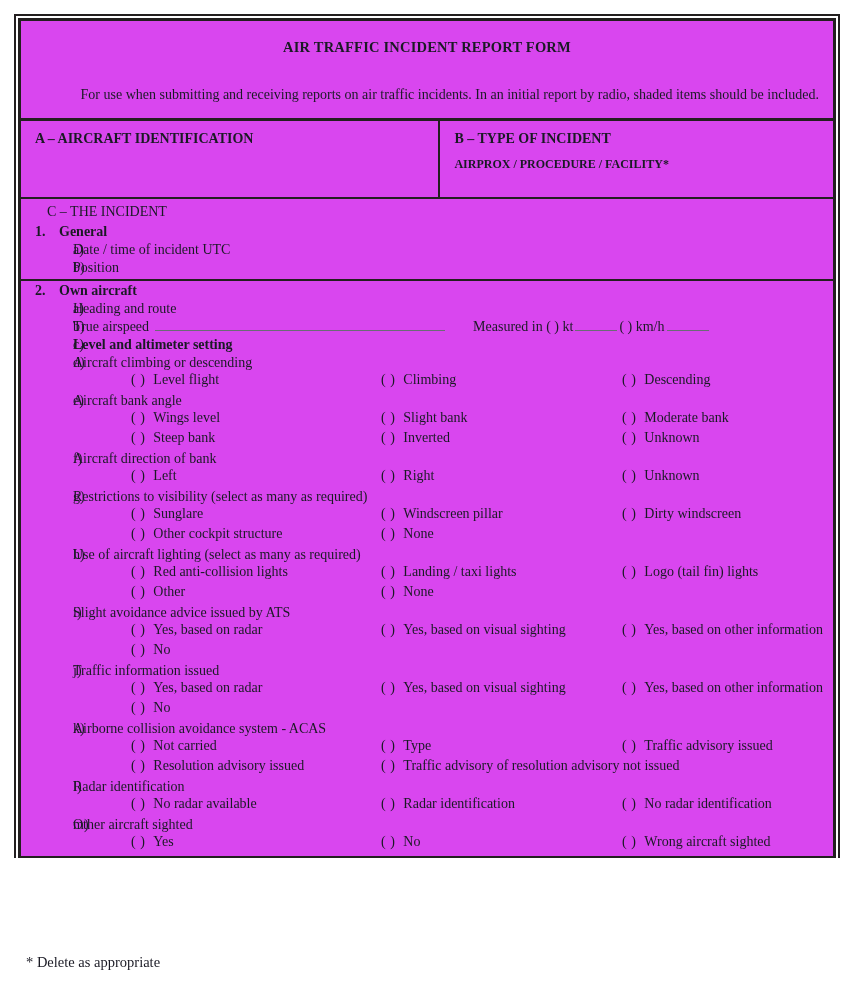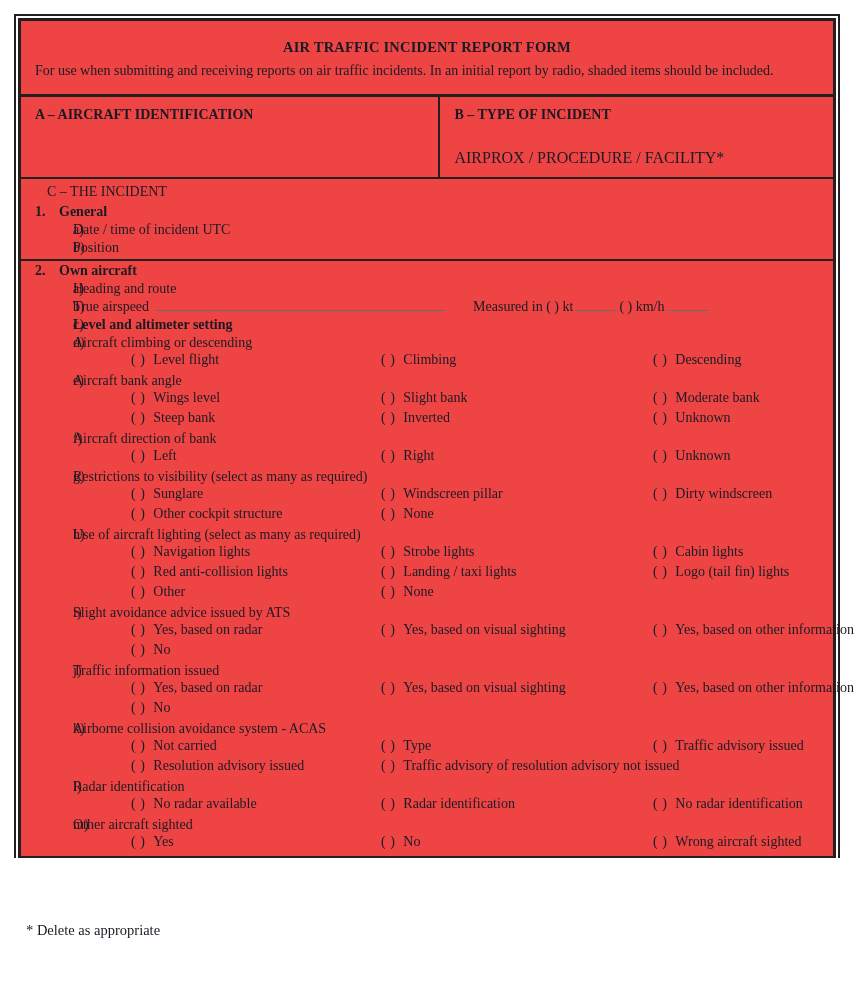--- a/index.html
+++ b/index.html
@@ -27,39 +27,39 @@
     border-right: 2px solid #231f20;
     box-sizing: border-box;
   }
   #form-inner {
     border-top: 3px solid #231f20;
     border-left: 3px solid #231f20;
     border-right: 3px solid #231f20;
     border-bottom: 2px solid #231f20;
     margin: 2px 2px 0 2px;
     box-sizing: border-box;
-    background: #ef4444;
+    background: #d946ef;
   }
 
   
   .header-block {
     border-bottom: 3px solid #231f20;
     padding: 12px 14px 12px 14px;
   }
   .form-title {
     text-align: center;
     font-weight: bold;
     font-size: 14.5px;
     letter-spacing: .2px;
     margin: 6px 0 0 0;
   }
   .form-subtitle {
     font-size: 14px;
-    margin: 6px 0 2px 0;
-    text-align: left;
+    margin: 30px 0 2px 0;
+    text-align: right;
     line-height: 1.25;
   }
 
   
   .ab-row {
     display: flex;
     border-bottom: 2px solid #231f20;
   }
   .ab-cell {
     padding: 10px 17px 10px 14px;
@@ -67,22 +67,23 @@
     min-height: 76px;
   }
   .ab-cell.left  { width: 420px; }
   .ab-cell.right { width: 397px; border-left: 2px solid #231f20; }
   .ab-head {
     font-weight: bold;
     font-size: 14px;
     margin: 0 0 0 0;
   }
   .ab-sub {
-    font-size: 16px;
-    margin-top: 26px;
+    font-size: 12px;
+    margin-top: 10px;
+    font-weight: bold;
   }
 
   
   .c-head {
     font-size: 14px;
     padding: 5px 0 2px 26px;
   }
   .c-group {
     padding-bottom: 2px;
   }
@@ -126,39 +127,39 @@
   }
   .opt {
     position: absolute;
     white-space: nowrap;
     top: 0;
   }
   .opt .box { letter-spacing: .5px; }
   .opt .olabel { margin-left: 8px; text-align: center; }
   .opt.col1 { left: 110px; }
   .opt.col2 { left: 360px; }
-  .opt.col3 { left: 632px; }
+  .opt.col3 { left: 601px; }
   .opt.wide { left: 360px; }
 
   
   .rule {
     display: inline-block;
     border-bottom: 1px solid #6b6b75;
     vertical-align: baseline;
   }
   .rule.long  { width: 290px; margin: 0 6px 0 6px; }
   .rule.short { width: 42px; margin: 0 2px; }
 
   .measured { margin-left: 22px; }
 
   
   #footnote {
     position: absolute;
     left: 26px;
-    top: 922px;
+    top: 954px;
     font-size: 14.5px;
   }
 </style>
 </head>
 <body>
 
 <div id="form-frame">
 <div id="form-inner">
 
   <div class="header-block">
@@ -261,25 +262,20 @@
     <div class="opt-row">
       <span class="opt col1"><span class="box">(   )</span><span class="olabel">Other cockpit structure</span></span>
       <span class="opt col2"><span class="box">(   )</span><span class="olabel">None</span></span>
     </div>
 
     <div class="item-row">
       <div class="item-letter">h)</div>
       <div class="item-text">Use of aircraft lighting (select as many as required)</div>
     </div>
     <div class="opt-row">
-      <span class="opt col1"><span class="box">(   )</span><span class="olabel">Navigation lights</span></span>
-      <span class="opt col2"><span class="box">(   )</span><span class="olabel">Strobe lights</span></span>
-      <span class="opt col3"><span class="box">(   )</span><span class="olabel">Cabin lights</span></span>
-    </div>
-    <div class="opt-row">
       <span class="opt col1"><span class="box">(   )</span><span class="olabel">Red anti-collision lights</span></span>
       <span class="opt col2"><span class="box">(   )</span><span class="olabel">Landing / taxi lights</span></span>
       <span class="opt col3"><span class="box">(   )</span><span class="olabel">Logo (tail fin) lights</span></span>
     </div>
     <div class="opt-row">
       <span class="opt col1"><span class="box">(   )</span><span class="olabel">Other</span></span>
       <span class="opt col2"><span class="box">(   )</span><span class="olabel">None</span></span>
     </div>
 
     <div class="item-row">

